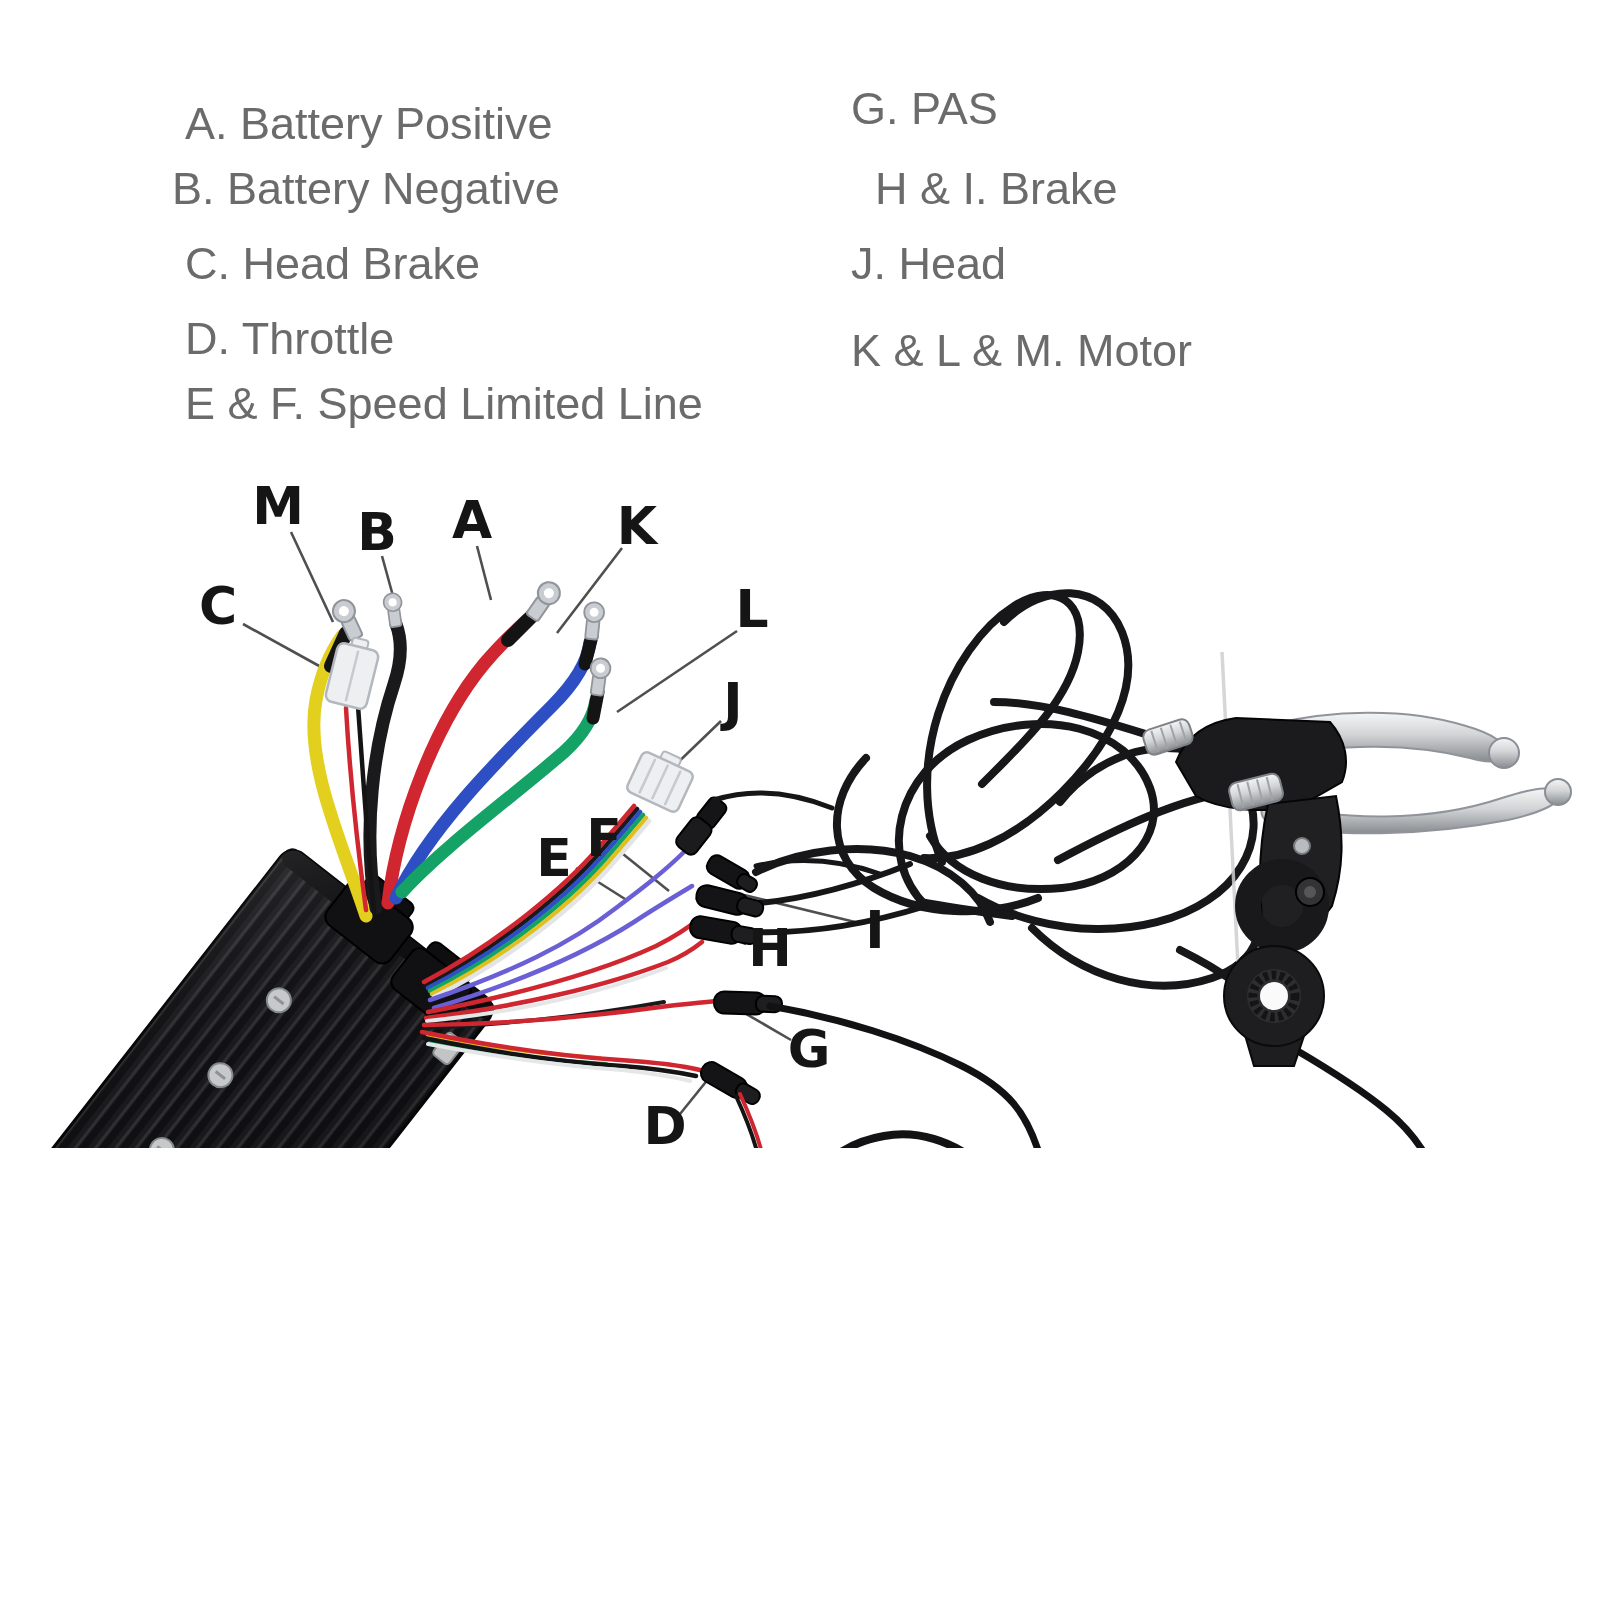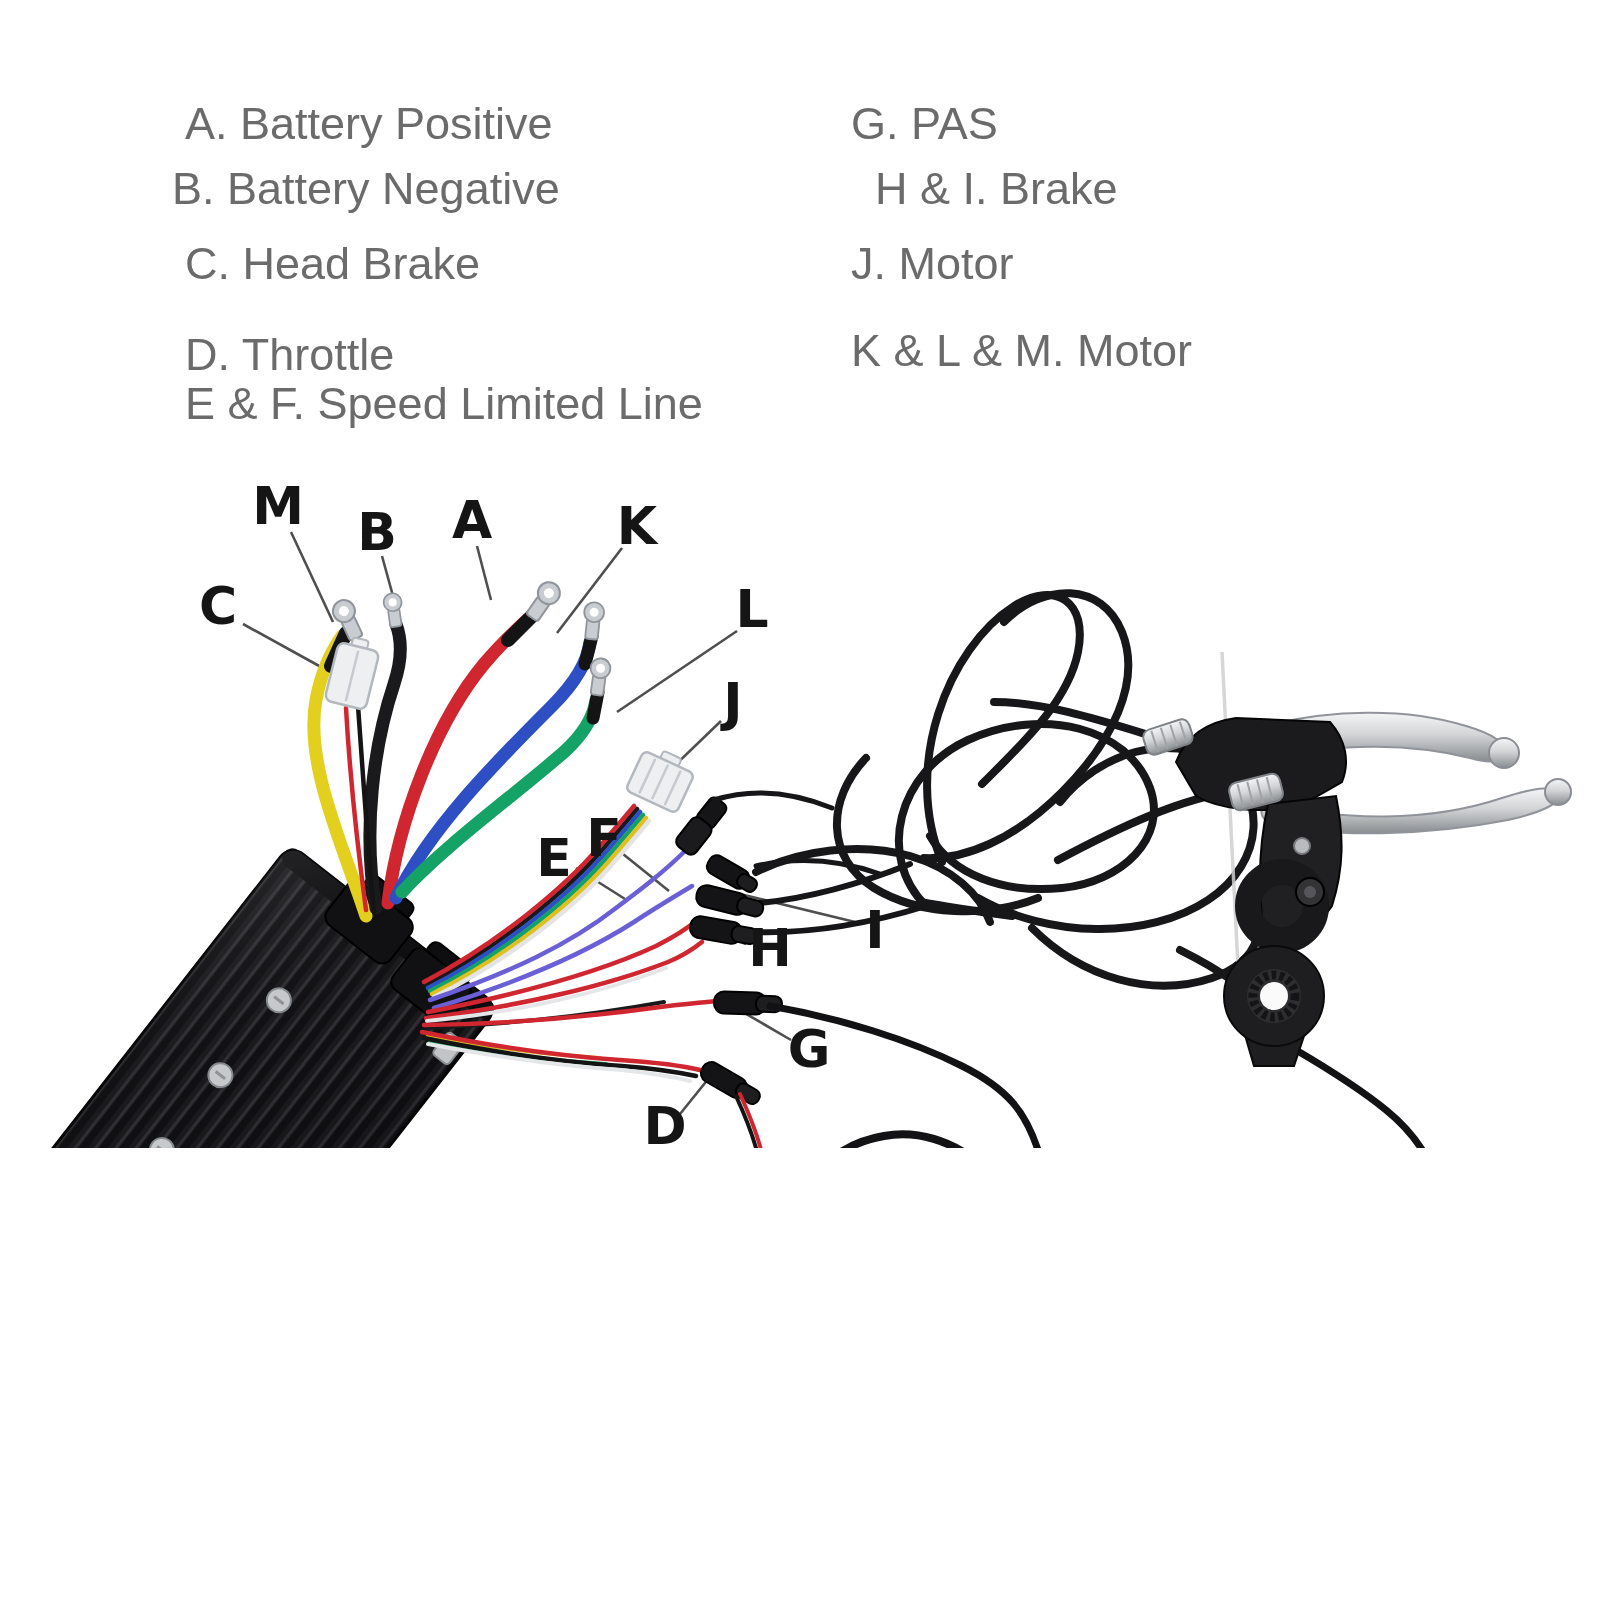--- a/index.html
+++ b/index.html
@@ -16,25 +16,25 @@
 </style>
 </head>
 <body>
 
 <div id="stage">
 
   <div>
     <div class="legend-item" style="left:185px;top:98px">A. Battery Positive</div>
     <div class="legend-item" style="left:172px;top:163px">B. Battery Negative</div>
     <div class="legend-item" style="left:185px;top:238px">C. Head Brake</div>
-    <div class="legend-item" style="left:185px;top:329px">D. Throttle</div>
+    <div class="legend-item" style="left:185px;top:313px">D. Throttle</div>
     <div class="legend-item" style="left:185px;top:378px">E &amp; F. Speed Limited Line</div>
-    <div class="legend-item" style="left:851px;top:98px">G. PAS</div>
+    <div class="legend-item" style="left:851px;top:83px">G. PAS</div>
     <div class="legend-item" style="left:875px;top:163px">H &amp; I. Brake</div>
-    <div class="legend-item" style="left:851px;top:238px">J. Motor</div>
+    <div class="legend-item" style="left:851px;top:238px">J. Head</div>
     <div class="legend-item" style="left:851px;top:325px">K &amp; L &amp; M. Motor</div>
   </div>
 
   <svg id="art" width="1600" height="1600" viewBox="0 0 1600 1600">
     <defs>
       <linearGradient id="chrome" x1="0" y1="0" x2="0" y2="1">
         <stop offset="0" stop-color="#f4f5f6"></stop>
         <stop offset="0.45" stop-color="#d2d4d6"></stop>
         <stop offset="0.75" stop-color="#aaadb0"></stop>
         <stop offset="1" stop-color="#888b8f"></stop>

